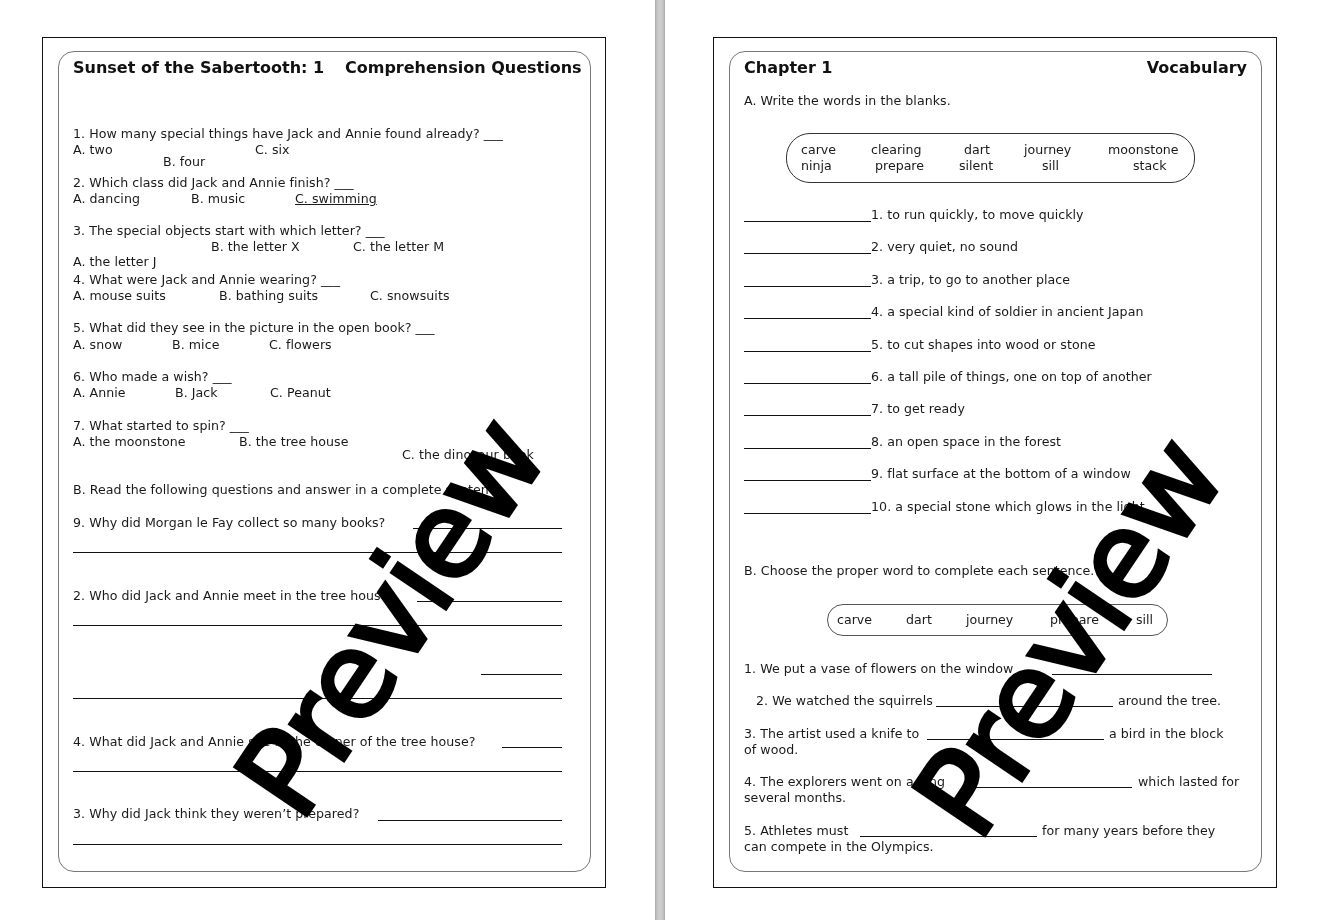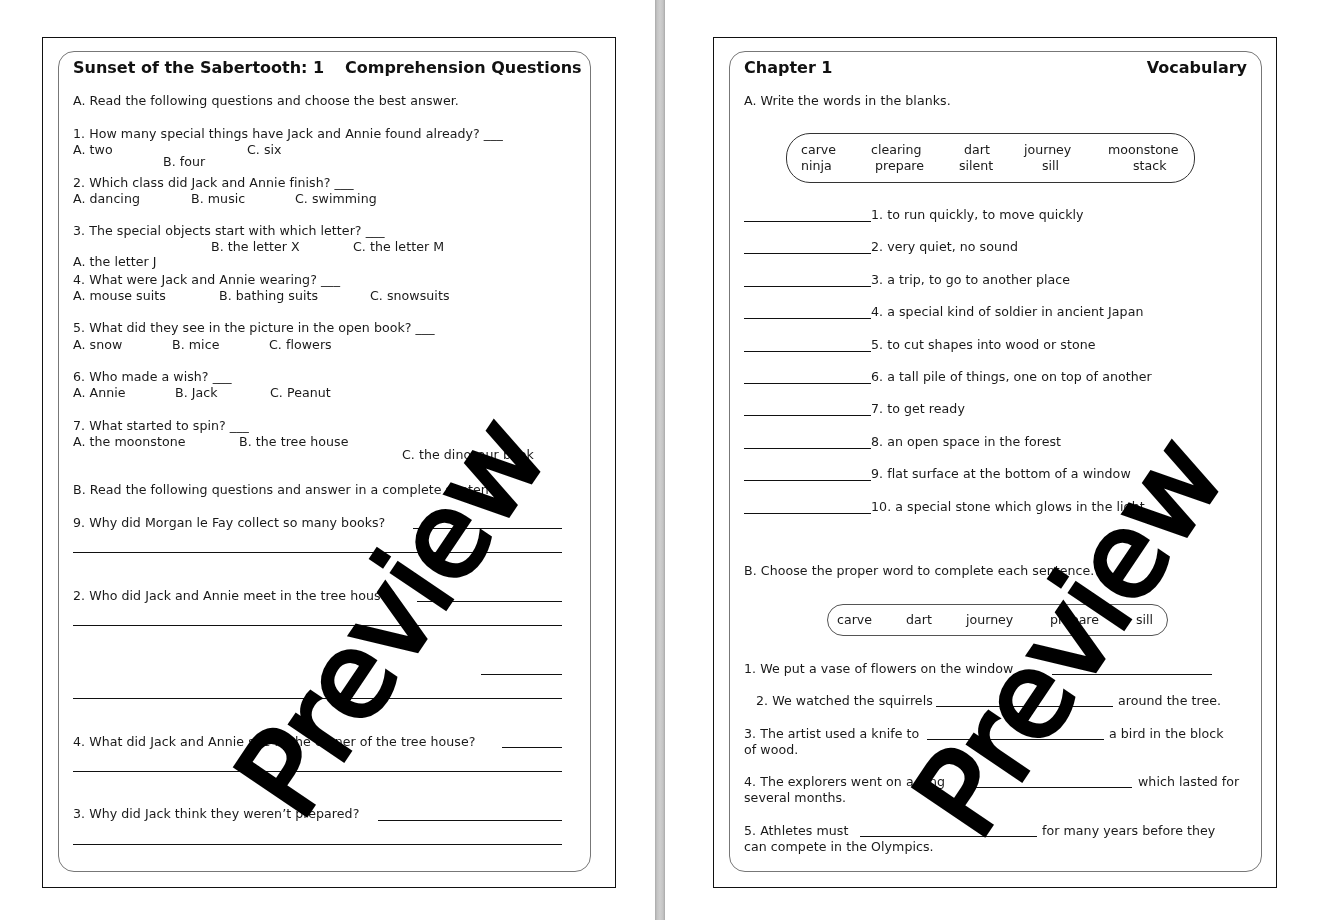--- a/index.html
+++ b/index.html
@@ -7,21 +7,21 @@
     width:1321px; height:920px; background:#ffffff; position:relative; overflow:hidden;
     font-family:"DejaVu Sans", sans-serif; color:#1a1a1a;
   }
   .divider {
     position:absolute; left:655px; top:0; width:10px; height:920px;
     background:linear-gradient(to right,#a9a9a9 0,#c4c4c4 20%,#cfcfcf 50%,#c4c4c4 80%,#a9a9a9 100%);
   }
   .page {
     position:absolute; top:37px; width:562px; height:849px; border:1px solid #111; background:#fff;
   }
-  .page.left { left:42px;padding-left:10px; }
+  .page.left { left:42px; }
   .page.right { left:713px; }
   .inner {
     position:absolute; left:15px; top:13px; width:531px; height:819px;
     border:1px solid #777; border-radius:16px;
   }
   .t { position:absolute; font-size:12.6px; line-height:16px; white-space:nowrap; letter-spacing:0.05px; }
   .title { position:absolute; font-size:16px; font-weight:bold; white-space:nowrap; color:#111; }
   .rule { position:absolute; height:0; border-top:1px solid #111; }
   .wordbox {
     position:absolute; border:1px solid #333; border-radius:24px;
@@ -40,31 +40,30 @@
 <body>
 
 <div class="divider"></div>
 
 <div class="page left">
   <div class="inner"></div>
 
   <div class="title" style="left:30px;top:20px;">Sunset of the Sabertooth: 1</div>
   <div class="title" style="left:302px;top:20px;">Comprehension Questions</div>
 
-  <div class="t" style="left:30px;top:55px;">A. Read the following questions and choose the best answer.</div>
 
   <div class="t" style="left:30px;top:88px;">1. How many special things have Jack and Annie found already? ___</div>
   <div class="t" style="left:30px;top:104px;">A. two</div>
   <div class="t" style="left:120px;top:104px;margin-top:12px;">B. four</div>
-  <div class="t" style="left:204px;top:104px;">C. six</div>
+  <div class="t" style="left:212px;top:104px;">C. six</div>
 
   <div class="t" style="left:30px;top:137px;">2. Which class did Jack and Annie finish? ___</div>
   <div class="t" style="left:30px;top:153px;">A. dancing</div>
   <div class="t" style="left:148px;top:153px;">B. music</div>
-  <div class="t" style="left:252px;top:153px;">C. swimming</div>
+  <div class="t" style="left:252px;top:153px;text-decoration:underline;">C. swimming</div>
 
   <div class="t" style="left:30px;top:185px;">3. The special objects start with which letter? ___</div>
   <div class="t" style="left:30px;top:216px;">A. the letter J</div>
   <div class="t" style="left:168px;top:201px;">B. the letter X</div>
   <div class="t" style="left:310px;top:201px;">C. the letter M</div>
 
   <div class="t" style="left:30px;top:234px;">4. What were Jack and Annie wearing? ___</div>
   <div class="t" style="left:30px;top:250px;">A. mouse suits</div>
   <div class="t" style="left:176px;top:250px;">B. bathing suits</div>
   <div class="t" style="left:327px;top:250px;">C. snowsuits</div>

